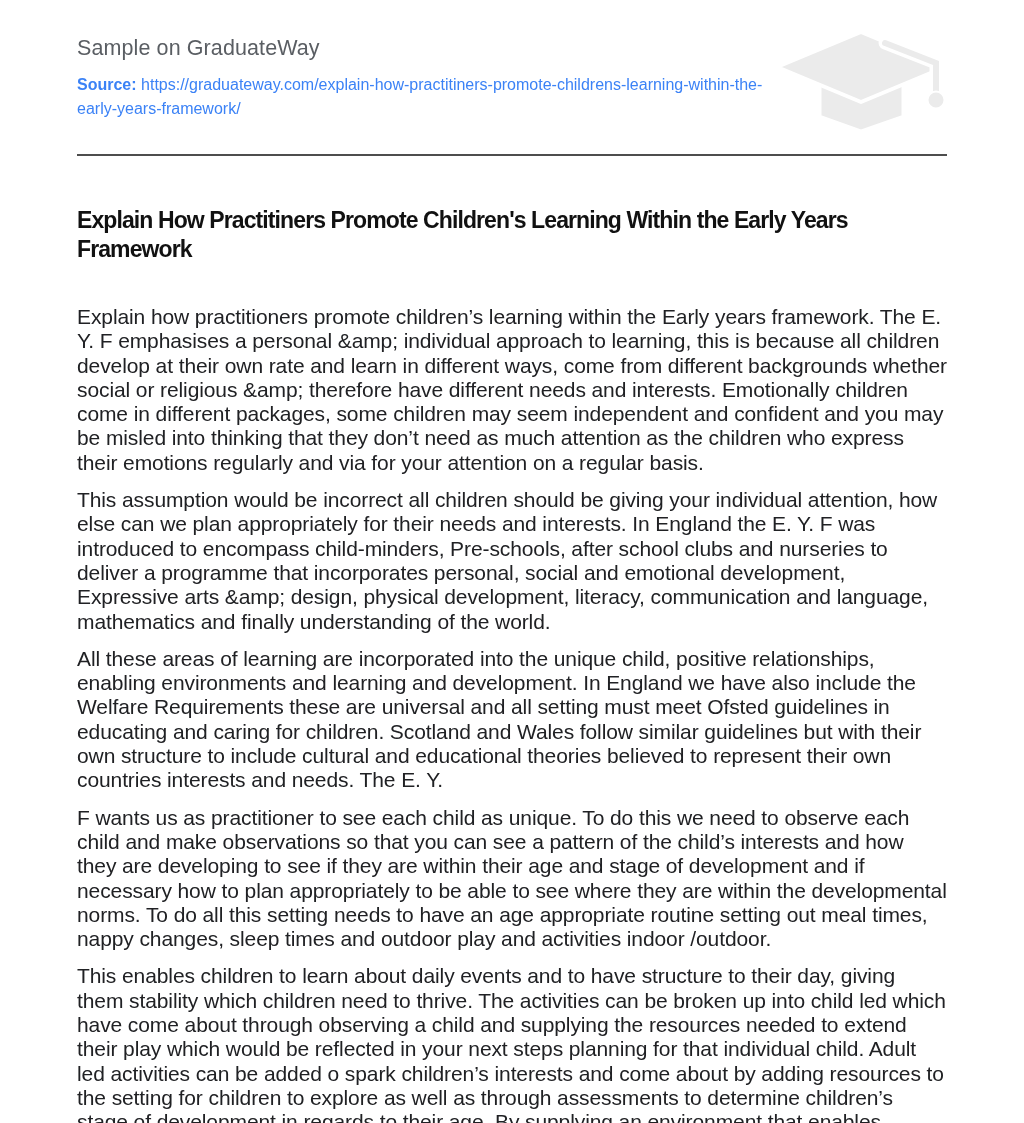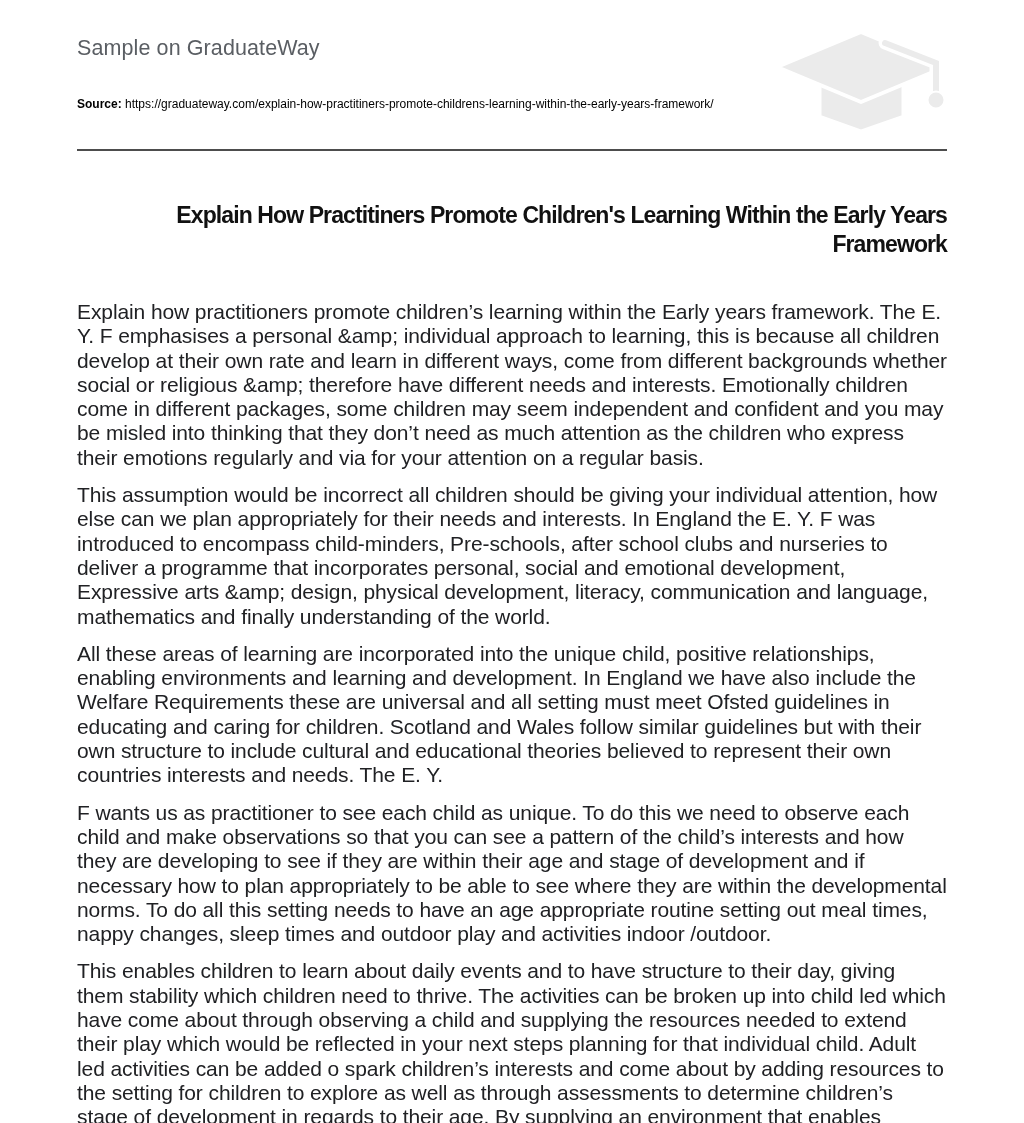--- a/index.html
+++ b/index.html
@@ -26,45 +26,45 @@
     position: relative;
   }
   .brand {
     margin: 0;
     font-size: 21.5px;
     font-weight: 400;
     color: #5a5e63;
     letter-spacing: 0.1px;
   }
   .source {
-    margin: 31px 0 0 0;
+    margin: 12px 0 0 0;
     max-width: 705px;
-    font-size: 12px;
+    font-size: 16px;
     line-height: 24px;
-    color: #000000;
+    color: #3b82f6;
     word-break: break-word;
   }
   .source .label {
     font-weight: 700;
   }
   .cap-icon {
     position: absolute;
     top: -6px;
     right: 0;
     width: 172px;
     height: 104px;
   }
   .divider {
     border: none;
     border-top: 2px solid #4d4d4d;
     margin: 33px 0 0 0;
   }
   .title {
     margin: 50px auto 12px auto;
-    text-align: right;
+    text-align: left;
     font-size: 23px;
     line-height: 28.5px;
     font-weight: 700;
     letter-spacing: -0.9px;
     color: #111111;
   }
   .body {
     margin-top: 42px;
   }
   .body p {

